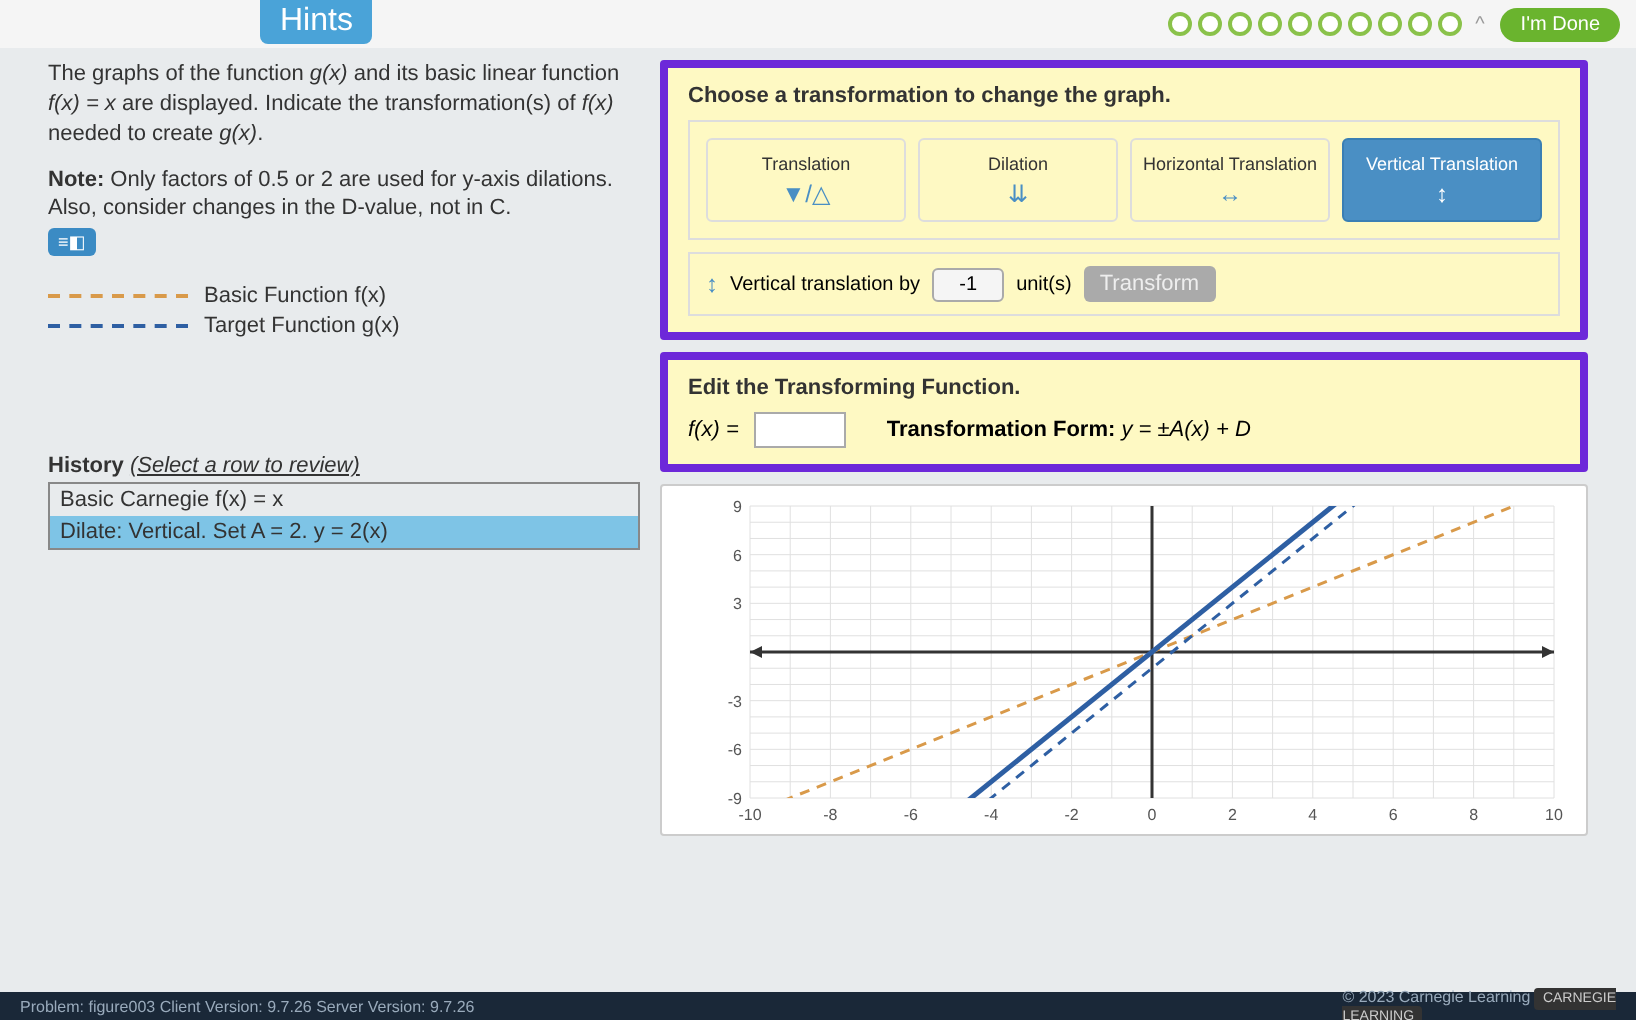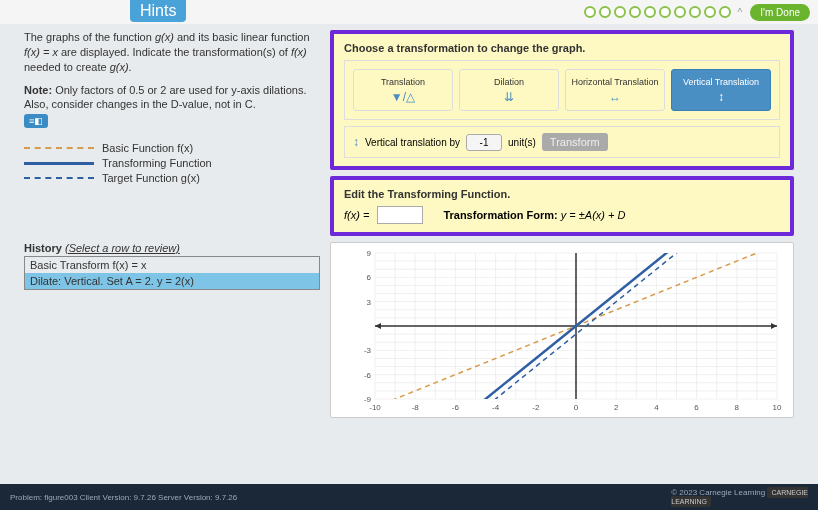--- a/index.html
+++ b/index.html
@@ -36,21 +36,21 @@
 .tbtn.active .icn { color: white; }
 .vt-row { display: flex; align-items: center; gap: 6px; border: 1px solid #ddd; padding: 6px 8px; margin-top: 6px; font-size: 10px; }
 .vt-icn { color: #4a8fc4; font-size: 12px; }
 .num-input { border: 1px solid #aaa; border-radius: 3px; padding: 2px 6px; width: 36px; text-align: center; font-size: 10px; background: #f5f5f5; }
 .trans-btn { background: #aaa; color: #eee; border: none; border-radius: 3px; padding: 3px 8px; font-size: 11px; }
 .edit-row { display: flex; align-items: center; gap: 8px; font-size: 11px; }
 .fx-input { border: 1px solid #aaa; width: 46px; height: 18px; }
 .graph-panel { background: white; border: 1px solid #ccc; border-radius: 2px; padding: 6px 8px 2px 8px; }
 .graph { position: relative; width: 432px; height: 166px; margin-left: 14px; }
 svg { display: block; }
-.footer { position: absolute; bottom: 0; left: 0; right: 0; height: 26px; background: #1a2838; color: #9ab; font-size: 8px; display: flex; align-items: center; justify-content: space-between; padding: 0 10px; }
+.footer { position: absolute; bottom: 0; left: 0; right: 0; height: 14px; background: #1a2838; color: #9ab; font-size: 8px; display: flex; align-items: center; justify-content: space-between; padding: 0 10px; }
 .logo { background: #333; color: #ccc; font-size: 7px; padding: 2px 4px; border-radius: 2px; }
 </style>
 </head>
 <body>
 
 <div class="topbar">
   <div class="hints-btn">Hints</div>
   <div class="progress-dots">
     <span class="dot"></span>
     <span class="dot"></span>
@@ -76,33 +76,29 @@
       <b>Note:</b><span> Only factors of 0.5 or 2 are used for y-axis dilations. Also, consider changes in the D-value, not in C.</span>
     </p>
     <span class="badge">≡◧</span>
 
     <div class="legend">
       <div class="legend-row">
           <span class="line basic"></span>
           <span>Basic Function f(x)</span>
         </div>
       <div class="legend-row">
-          <span class="line transforming"></span>
-          <span>Transforming Function</span>
-        </div>
-      <div class="legend-row">
           <span class="line target"></span>
           <span>Target Function g(x)</span>
         </div>
     </div>
 
     <div class="history">
       <b>History </b><u>(Select a row to review)</u>
       <div class="history-box">
-        <div class="history-row">Basic Transform f(x) = x</div>
+        <div class="history-row">Basic Carnegie f(x) = x</div>
         <div class="history-row sel">Dilate: Vertical. Set A = 2. y = 2(x)</div>
       </div>
     </div>
   </div>
 
   <div class="right">
     <div class="panel">
       <div class="panel-title">Choose a transformation to change the graph.</div>
       <div class="transform-grid">
         <div class="tbtn">

